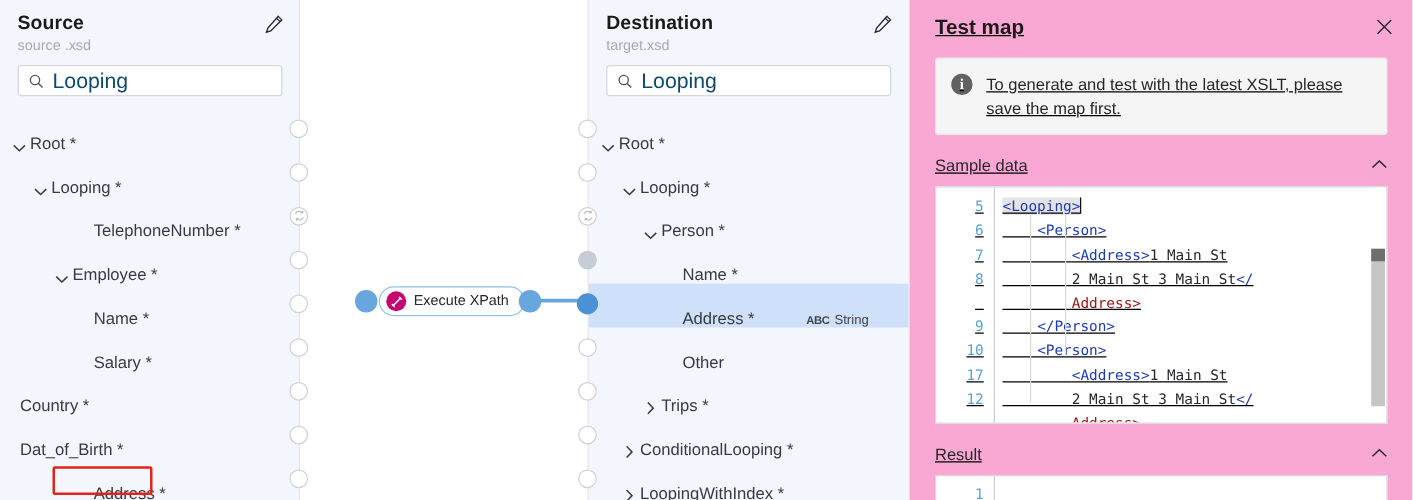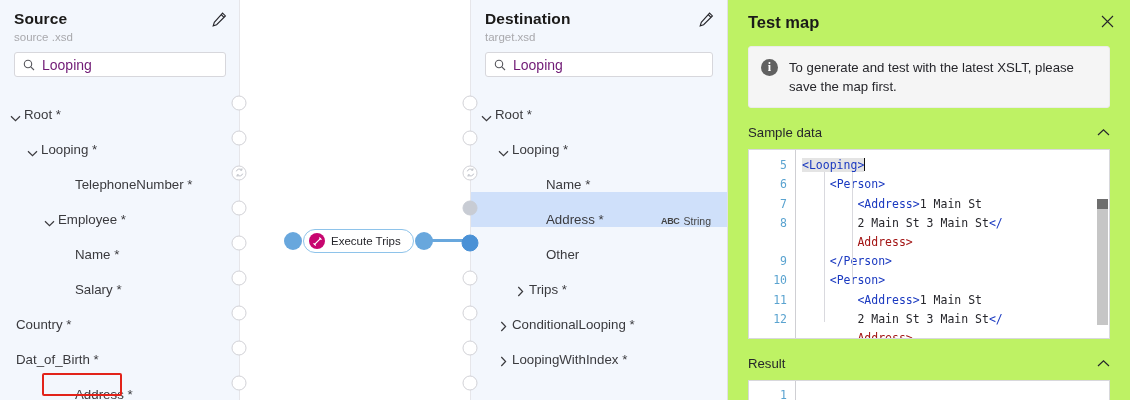--- a/index.html
+++ b/index.html
@@ -37,34 +37,34 @@
     width: 22px; height: 22px; cursor: pointer;
     display: flex; align-items: center; justify-content: center;
   }
 
   .search-box {
     margin: 9px 14px 0 14px; height: 25px;
     background: #fff; border: 1px solid #d7d7dc; border-radius: 3px;
     display: flex; align-items: center; gap: 7px; padding: 0 8px;
   }
   .search-box .sicon { flex: 0 0 auto; display: flex; }
-  .search-val { font-size: 14px; color: #701a75; }
+  .search-val { font-size: 17px; color: #0c4a6e; }
 
   
   .tree { position: relative; margin-top: 10px; }
   .trow {
     position: relative; height: 35px; display: flex; align-items: flex-end;
     font-size: 13.3px; color: #3a3a3e; white-space: nowrap;
   }
   .trow .chev { width: 14px; display: inline-flex; justify-content: center; flex: 0 0 auto; }
   .trow .chev.empty { visibility: hidden; }
   .trow .tlabel { margin-left: 2px; }
   .trow.selected { background: #cfe0fa; }
   .trow .badge {
-    position: absolute; right: 16px; display: flex; align-items: center; gap: 4px;
+    position: absolute; right: 32px; display: flex; align-items: center; gap: 4px;
     font-size: 10.5px; color: #444;
   }
   .badge .abc { font-weight: bold; font-size: 9px; letter-spacing: -.3px; }
   .hl-box {
     position: absolute; border: 2px solid #e2231a; border-radius: 2px;
     pointer-events: none;
   }
 
   
   .rail {
@@ -100,21 +100,21 @@
     position: absolute; height: 3px; background: #68a7dd;
   }
 
   
   .pane-divider {
     position: absolute; left: 727px; top: 0; width: 1px; height: 400px;
     background: #e1e1e4;
   }
   .testpane {
     position: absolute; left: 728px; top: 0; width: 402px; height: 400px;
-    background: #bef264; padding: 0 20px;
+    background: #f9a8d4; padding: 0 20px; text-decoration: underline;
   }
   .tp-title {
     margin-top: 13px; font-size: 16.5px; font-weight: bold; color: #1b1a19;
   }
   .close-btn {
     position: absolute; right: 12px; top: 10px; width: 22px; height: 22px;
     display: flex; align-items: center; justify-content: center; cursor: pointer;
   }
   .info-bar {
     margin-top: 14px; background: #f5f5f5; border: 1px solid #ebebeb;
@@ -283,21 +283,21 @@
 
     <div class="handle" style="left:293px; top:241px"></div>
     <div class="fn-node" style="left:303px; top:229px">
       <span class="fn-icon">
         <svg width="11" height="11" viewBox="0 0 11 11" fill="none" stroke="#ffffff" stroke-width="1.3" stroke-linecap="round">
           <path d="M7.6 1.9 9.1 3.4"></path>
           <path d="M8.4 2.6 2.6 8.4"></path>
           <path d="M1.9 7.6 3.4 9.1"></path>
         </svg>
       </span>
-      <span>Execute Trips</span>
+      <span>Execute XPath</span>
     </div>
     <div class="handle" style="left:424px; top:241px"></div>
     <div class="wire" style="left:424px; top:239px; width:52px"></div>
     <div class="handle" style="left:477px; top:241px"></div>
 
     <div class="schema-panel destination">
       <div class="panel-head">
         <div class="panel-title">Destination</div>
         <div class="panel-sub">target.xsd</div>
         <div class="pencil-btn">
@@ -325,20 +325,28 @@
             </span>
             <span class="tlabel">Root *</span>
           </div>
           <div class="trow" style="padding-left: 25px;">
             <span class="chev">
               <svg width="11" height="7" viewBox="0 0 11 7" fill="none" stroke="#3a3a3e" stroke-width="1.2">
                 <path d="M1 1.3 5.5 5.6 10 1.3"></path>
               </svg>
             </span>
             <span class="tlabel">Looping *</span>
+          </div>
+          <div class="trow" style="padding-left: 42px;">
+            <span class="chev">
+              <svg width="11" height="7" viewBox="0 0 11 7" fill="none" stroke="#3a3a3e" stroke-width="1.2">
+                <path d="M1 1.3 5.5 5.6 10 1.3"></path>
+              </svg>
+            </span>
+            <span class="tlabel">Person *</span>
           </div>
           <div class="trow" style="padding-left: 59px;">
             <span class="chev empty"></span>
             <span class="tlabel">Name *</span>
           </div>
           <div class="trow selected" style="padding-left: 59px;">
             <span class="chev empty"></span>
             <span class="tlabel">Address *</span>
             <span class="badge">
               <span class="abc">ABC</span>
@@ -422,21 +430,21 @@
 
     <div class="editor">
       <div class="gutter" id="sample-gutter">
           <div>5</div>
           <div>6</div>
           <div>7</div>
           <div>8</div>
           <div class="blank">.</div>
           <div>9</div>
           <div>10</div>
-          <div>11</div>
+          <div>17</div>
           <div>12</div>
           <div class="blank">.</div>
         </div>
       <div class="code-area" id="sample-code">
         <div class="guide1" style="left:28px; height:150px"></div>
         <div class="guide2" style="left:56px; height:112px"></div>
       <div class="cline"><span class="tag sel-tok">&lt;Looping&gt;</span><span class="caret"></span></div>
           <div class="cline"><span class="txt">    </span><span class="tag">&lt;Person&gt;</span></div>
           <div class="cline"><span class="txt">        </span><span class="tag">&lt;Address&gt;</span><span class="txt">1 Main St</span></div>
           <div class="cline"><span class="txt">        2 Main St 3 Main St</span><span class="tag">&lt;/</span></div>

